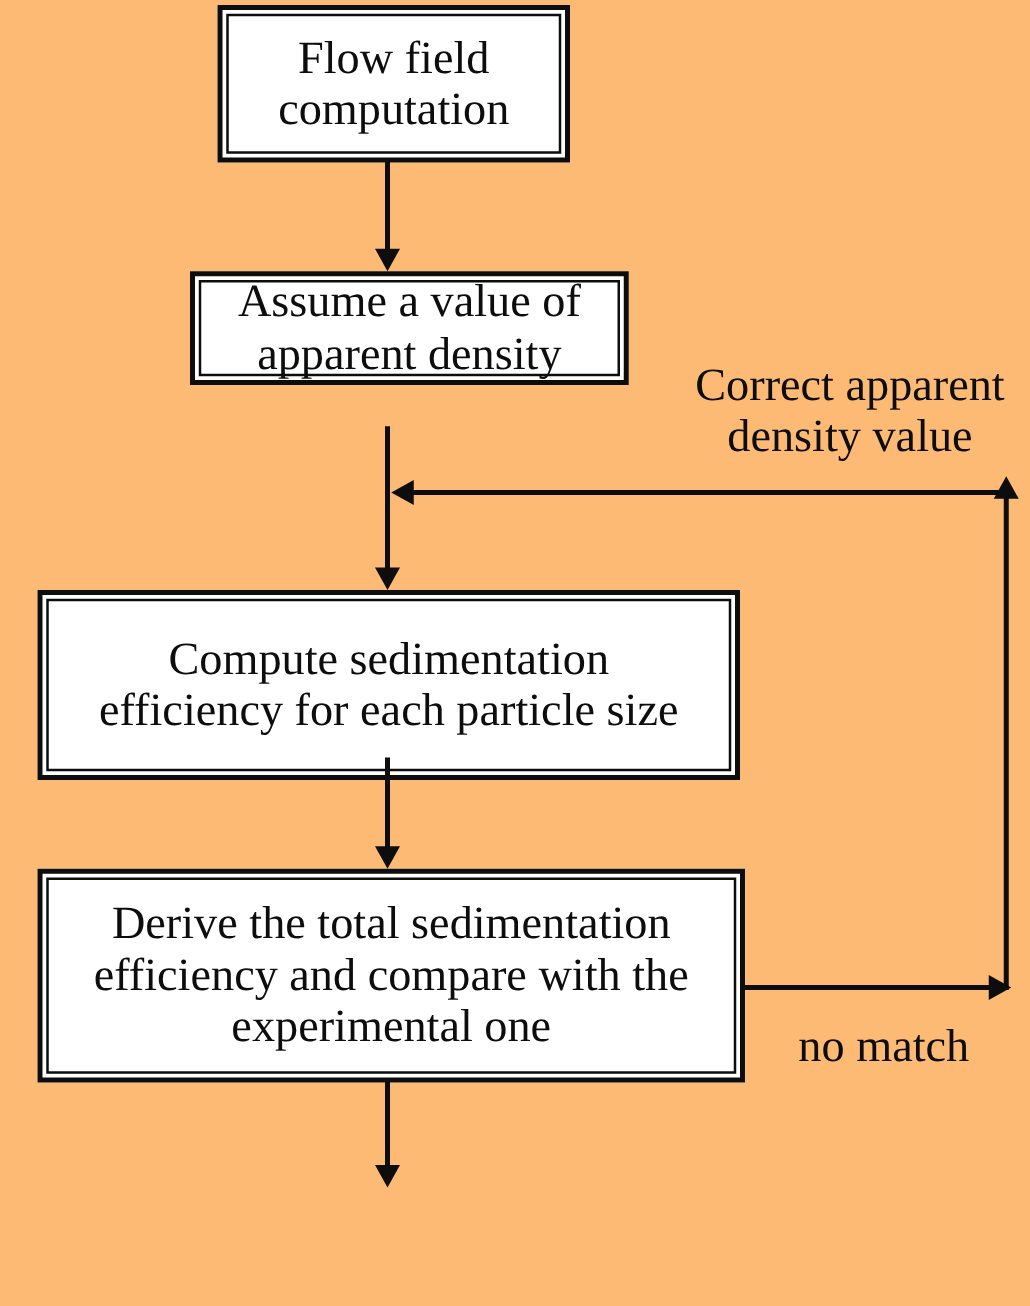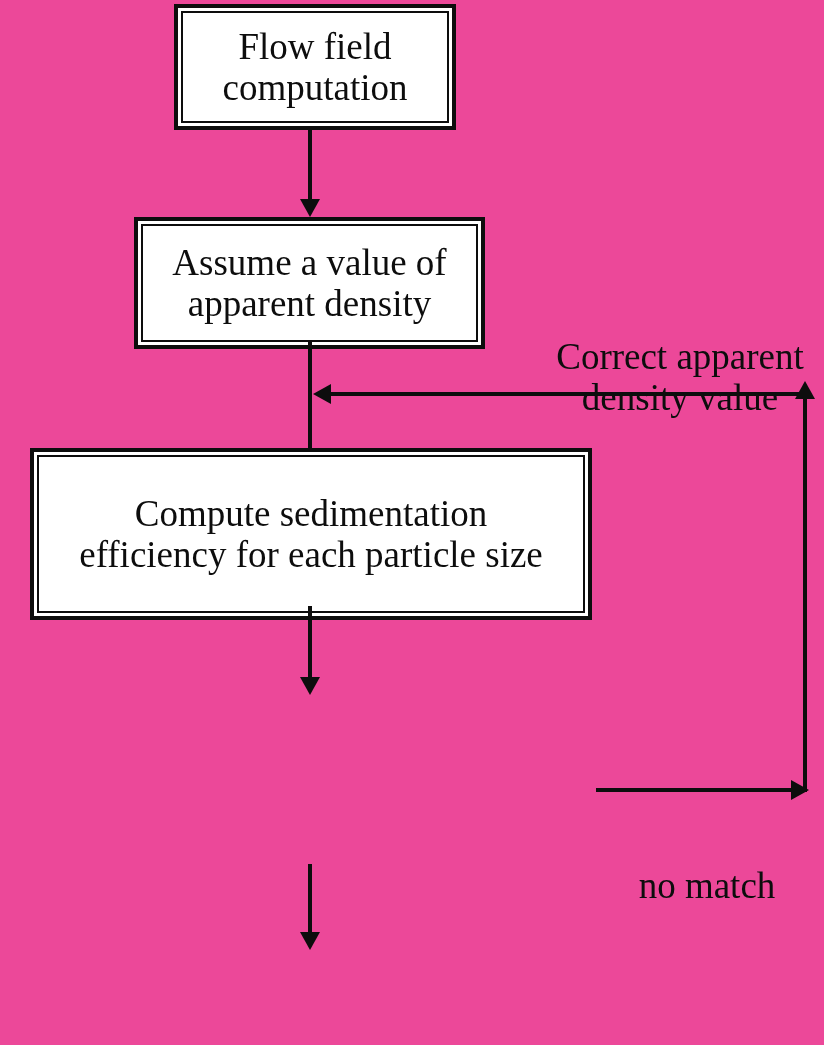--- a/index.html
+++ b/index.html
@@ -4,21 +4,21 @@
 <style>
   html, body {
     margin: 0;
     padding: 0;
     background: #ffffff;
   }
   #canvas {
     position: relative;
     width: 824px;
     height: 1045px;
-    background: #ec4899;
+    background: #fdba74;
     font-family: "Liberation Serif", "DejaVu Serif", serif;
     color: #0d0d0d;
     overflow: hidden;
   }
   
   .node {
     position: absolute;
     box-sizing: border-box;
     border: 4px solid #0d0d0d;
     padding: 3px;
@@ -70,61 +70,65 @@
   }
   
   .edge-label {
     position: absolute;
     font-size: 37px;
     line-height: 1.12;
     white-space: pre-line;
   }
   .edge-label.centered {
     text-align: center;
-    margin-top: 48px;
   }
 </style>
 </head>
 <body>
 
 <div id="canvas">
 
   <div class="node" style="left:174px; top:4px; width:282px; height:126px">
     <div class="node-inner">Flow field
 computation</div>
   </div>
 
   <div class="line" style="left:308px; top:129px; width:4px; height:74px"></div>
   <div class="arr arr-down" style="left:300px; top:199px"></div>
 
-  <div class="node" style="left:134px; top:217px; width:351px; height:132px">
+  <div class="node" style="left:152px; top:217px; width:351px; height:91px">
     <div class="node-inner">Assume a value of
 apparent density</div>
   </div>
 
   <div class="line" style="left:308px; top:341px; width:4px; height:115px"></div>
   <div class="arr arr-down" style="left:300px; top:454px"></div>
 
   <div class="arr arr-left" style="left:313px; top:384px"></div>
   <div class="line" style="left:329px; top:392px; width:478px; height:4px"></div>
 
   <div class="arr arr-up" style="left:795px; top:381px"></div>
   <div class="line" style="left:803px; top:395px; width:4px; height:397px"></div>
 
   <div class="edge-label centered" style="left:540px; top:288px; width:280px">Correct apparent
 density value</div>
 
-  <div class="node" style="left:30px; top:448px; width:562px; height:172px">
+  <div class="node" style="left:30px; top:472px; width:562px; height:152px">
     <div class="node-inner">Compute sedimentation
 efficiency for each particle size</div>
   </div>
 
   <div class="line" style="left:308px; top:606px; width:4px; height:74px"></div>
   <div class="arr arr-down" style="left:300px; top:677px"></div>
 
+  <div class="node" style="left:30px; top:695px; width:566px; height:171px">
+    <div class="node-inner">Derive the total sedimentation
+efficiency and compare with the
+experimental one</div>
+  </div>
 
   <div class="line" style="left:596px; top:788px; width:196px; height:4px"></div>
   <div class="arr arr-right" style="left:791px; top:780px"></div>
 
   <div class="edge-label centered" style="left:570px; top:817px; width:274px">no match</div>
 
   <div class="line" style="left:308px; top:864px; width:4px; height:70px"></div>
   <div class="arr arr-down" style="left:300px; top:932px"></div>
 
 

